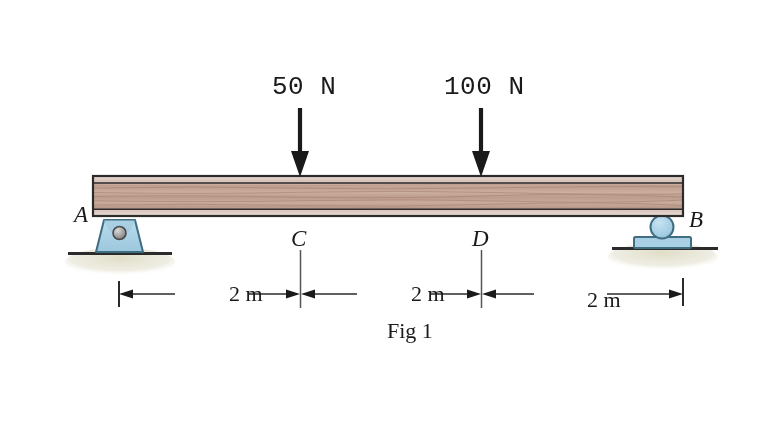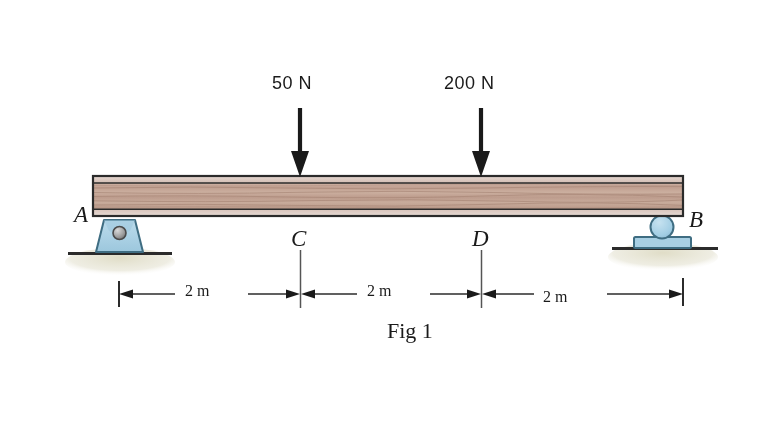--- a/index.html
+++ b/index.html
@@ -22,32 +22,33 @@
     height: 437px;
   }
   .txt {
     position: absolute;
     white-space: nowrap;
     color: #1a1a1a;
     line-height: 1;
     user-select: none;
   }
   .load-label {
-    font-size: 18px;
-    font-family: Liberation Sans, sans-serif;
+    font-size: 26px;
+    font-family: Liberation Mono, monospace;
     letter-spacing: 0.5px;
   }
   .pt-label {
     font-size: 23px;
     font-style: italic;
     font-family: "Liberation Serif", "DejaVu Serif", serif;
   }
   .dim-label {
-    font-size: 16px;
+    font-size: 22px;
     font-family: "Liberation Serif", "DejaVu Serif", serif;
+    margin-left: 44px;
   }
   .fig-label {
     font-size: 22px;
     font-family: "Liberation Serif", "DejaVu Serif", serif;
     margin-left: 16px;
   }
 </style>
 </head>
 <body>
 
@@ -169,21 +170,21 @@
       <line x1="488" y1="294" x2="534" y2="294" stroke="#2b2b2b" stroke-width="1.6"></line>
       <line x1="607" y1="294" x2="677" y2="294" stroke="#2b2b2b" stroke-width="1.6"></line>
       <polygon points="482,294 496,289.6 496,298.4" fill="#1a1a1a"></polygon>
       <polygon points="683,294 669,289.6 669,298.4" fill="#1a1a1a"></polygon>
     </g>
   </g>
 </svg>
 
 <div class="txt load-label" style="left:272px; top:74px;">50 N</div>
 
-<div class="txt load-label" style="left:444px; top:74px;">200 N</div>
+<div class="txt load-label" style="left:444px; top:74px;">100 N</div>
 
 <div class="txt pt-label" style="left:74px; top:203px;">A</div>
 
 <div class="txt pt-label" style="left:689px; top:208px;">B</div>
 
 <div class="txt pt-label" style="left:291px; top:227px;">C</div>
 
 <div class="txt pt-label" style="left:472px; top:227px;">D</div>
 
 <div class="txt dim-label" style="left:185px; top:283px;">2 m</div>

